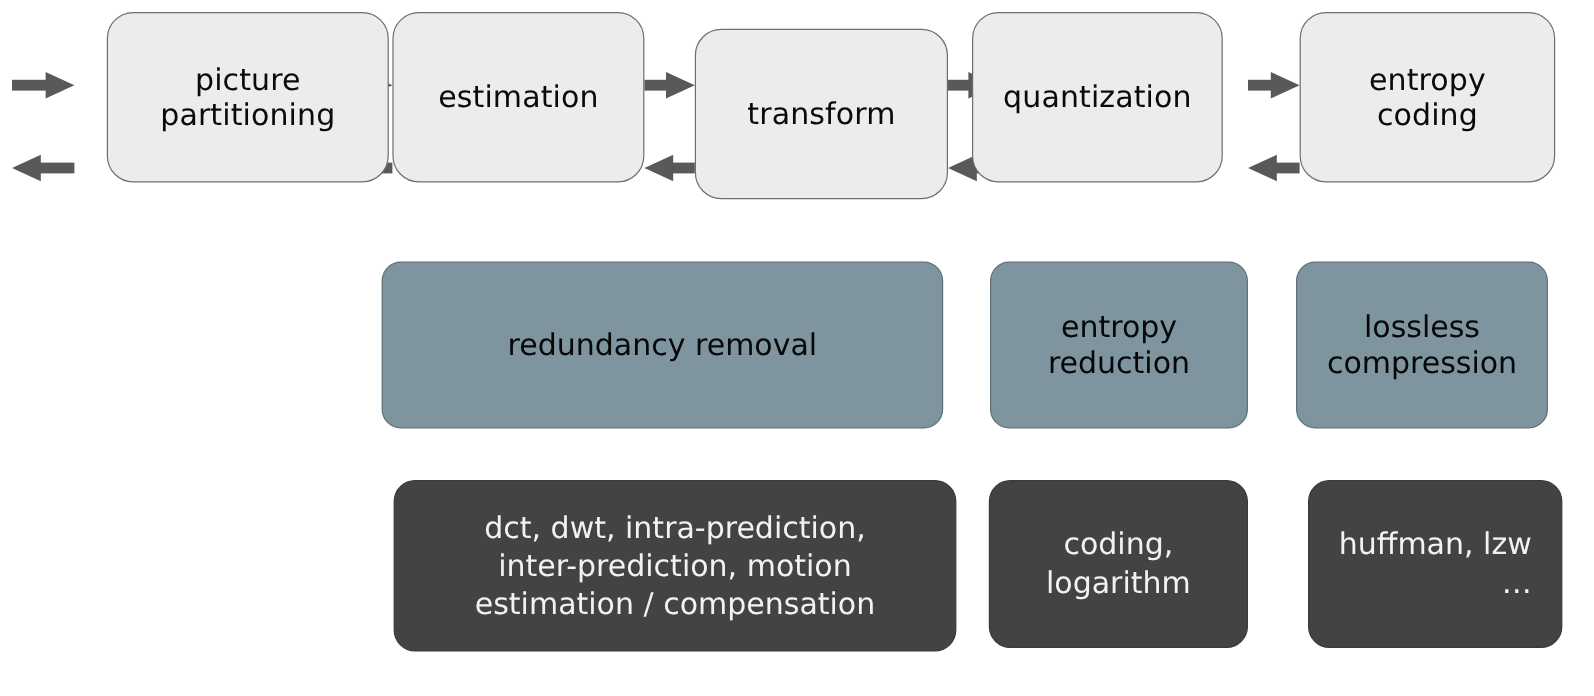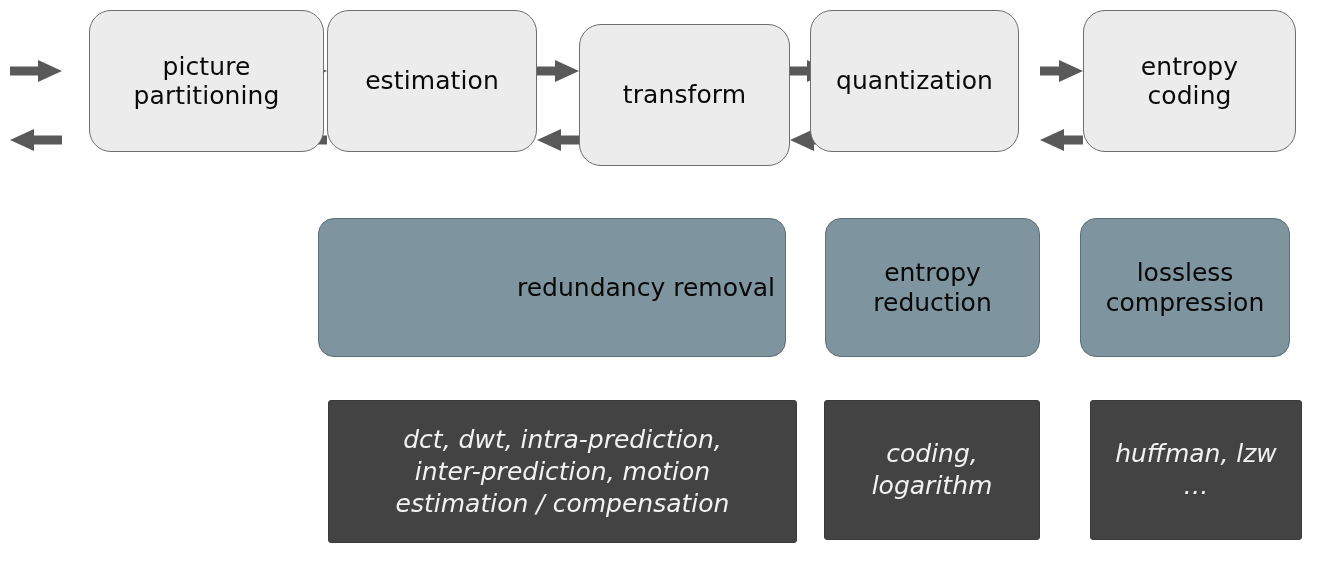--- a/index.html
+++ b/index.html
@@ -43,25 +43,24 @@
     border: 1.4px solid #5e6f77;
     border-radius: 16px;
     color: #070707;
     font-size: 25px;
   }
 
   
   .detail {
     background: #434343;
     border: 1.4px solid #3a3a3a;
-    border-radius: 3px;
+    border-radius: 18px;
     color: #f2f2f2;
     font-size: 25px;
     line-height: 1.28;
-    font-style: italic;
   }
 
   .node .label { display: block; padding: 0 10px; white-space: pre-line; }
 
   
   .arrow { position: absolute; height: 26px; }
   .arrow svg { display: block; overflow: visible; }
 </style>
 </head>
 <body>
@@ -145,21 +144,21 @@
       <div class="node stage" style="left: 810px; top: 10px; width: 209px; height: 142px;">
         <span class="label">quantization</span>
       </div>
       <div class="node stage" style="left: 1083px; top: 10px; width: 213px; height: 142px;">
         <span class="label">entropy
 coding</span>
       </div>
     </div>
 
   <div id="concept-layer">
-      <div class="node concept" style="left: 318px; top: 218px; width: 468px; height: 139px; justify-content: flex-end;">
+      <div class="node concept" style="left: 318px; top: 218px; width: 468px; height: 139px;">
         <span class="label">redundancy removal</span>
       </div>
       <div class="node concept" style="left: 825px; top: 218px; width: 215px; height: 139px;">
         <span class="label">entropy
 reduction</span>
       </div>
       <div class="node concept" style="left: 1080px; top: 218px; width: 210px; height: 139px;">
         <span class="label">lossless
 compression</span>
       </div>
@@ -168,19 +167,19 @@
   <div id="detail-layer">
       <div class="node detail" style="left: 328px; top: 400px; width: 469px; height: 143px;">
         <span class="label">dct, dwt, intra-prediction,
 inter-prediction, motion
 estimation / compensation</span>
       </div>
       <div class="node detail" style="left: 824px; top: 400px; width: 216px; height: 140px;">
         <span class="label">coding,
 logarithm</span>
       </div>
-      <div class="node detail" style="left: 1090px; top: 400px; width: 212px; height: 140px;">
+      <div class="node detail" style="left: 1090px; top: 400px; width: 212px; height: 140px; text-align: right;">
         <span class="label">huffman, lzw
 …</span>
       </div>
     </div>
 
 </div>
 
 </body></html>

